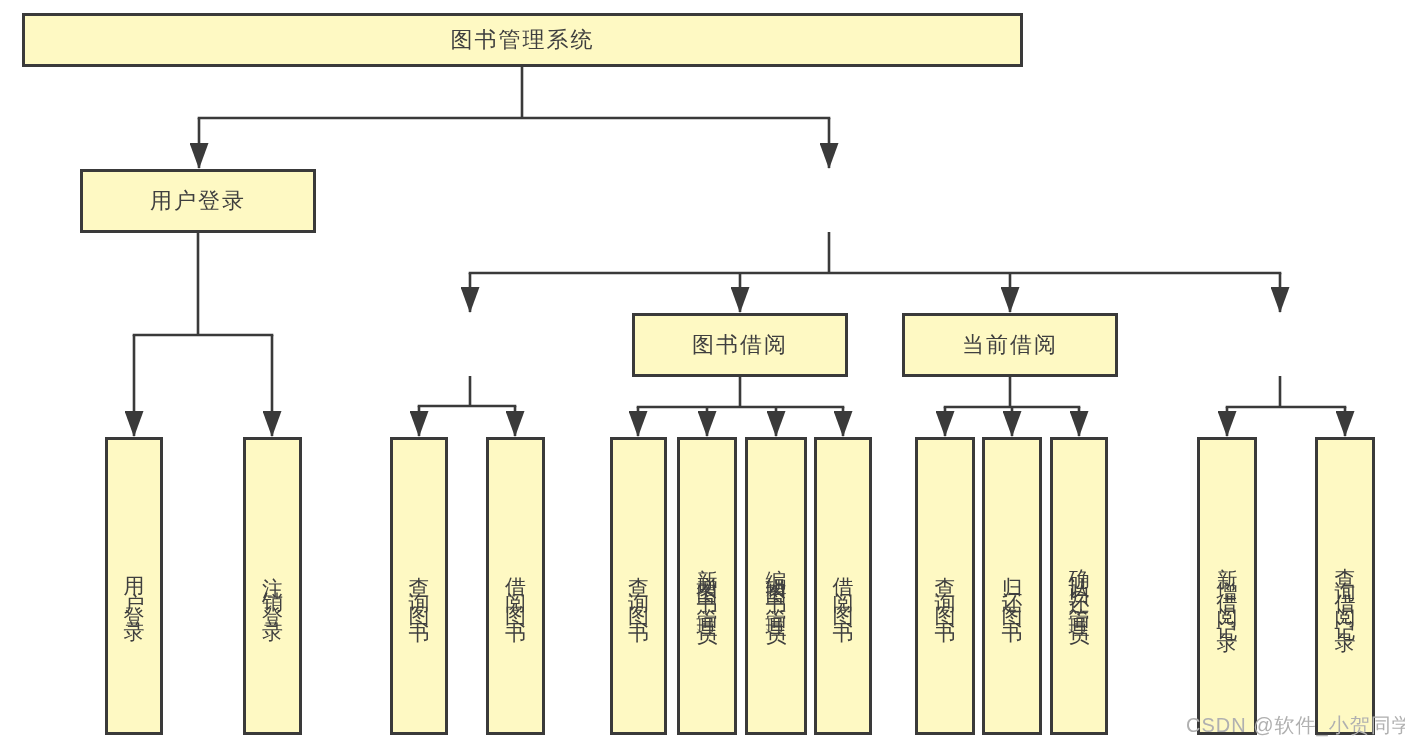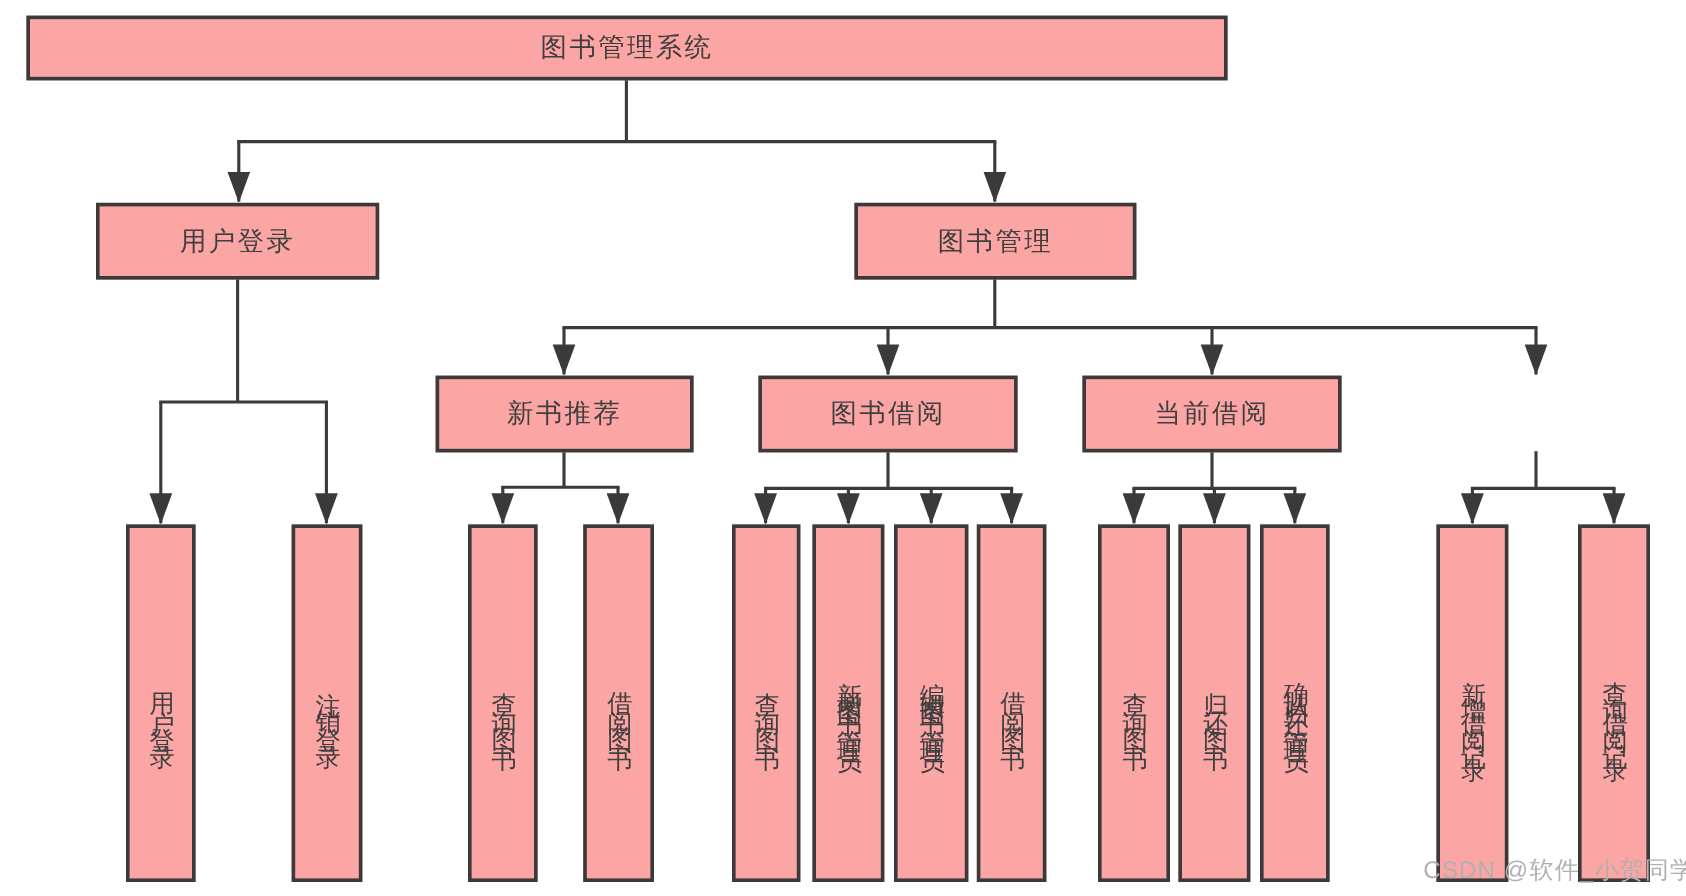--- a/index.html
+++ b/index.html
@@ -9,21 +9,21 @@
     background:#ffffff;
     font-family:"Liberation Sans",sans-serif;
     overflow:hidden;
   }
   .connectors{
     position:absolute;left:0;top:0;z-index:0;
   }
   .box{
     position:absolute;
     box-sizing:border-box;
-    background:#fca5a5;
+    background:#fef9c3;
     border:3px solid #3a3a3a;
     display:flex;align-items:center;justify-content:center;
     z-index:1;
     color:#3f3f3f;
   }
   .hbox span{
     font-size:22px;
     letter-spacing:2px;
     white-space:nowrap;
   }
@@ -101,27 +101,21 @@
     </g>
   </svg>
 
   <div class="box hbox" style="left:22px;top:13px;width:1001px;height:54px">
     <span>图书管理系统</span>
   </div>
 
   <div class="box hbox" style="left:80px;top:169px;width:236px;height:64px">
     <span>用户登录</span>
   </div>
-  <div class="box hbox" style="left:712px;top:169px;width:235px;height:64px">
-    <span>图书管理</span>
-  </div>
 
-  <div class="box hbox" style="left:363px;top:313px;width:215px;height:64px">
-    <span>新书推荐</span>
-  </div>
   <div class="box hbox" style="left:902px;top:313px;width:216px;height:64px">
     <span>当前借阅</span>
   </div>
   <div class="box hbox" style="left:632px;top:313px;width:216px;height:64px">
     <span>图书借阅</span>
   </div>
 
   <div class="box vbox" style="left:105px;top:437px;width:58px;height:298px">
     <span class="ls4">用户登录</span>
   </div>

